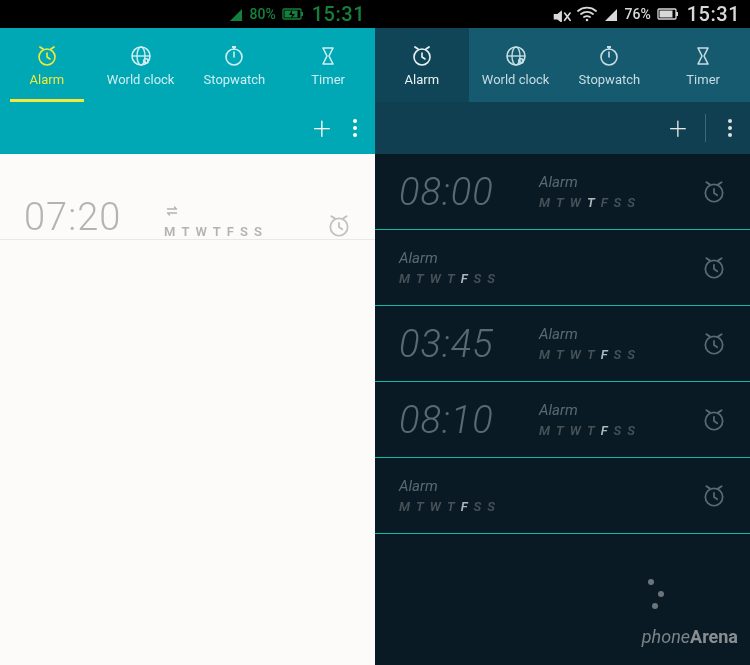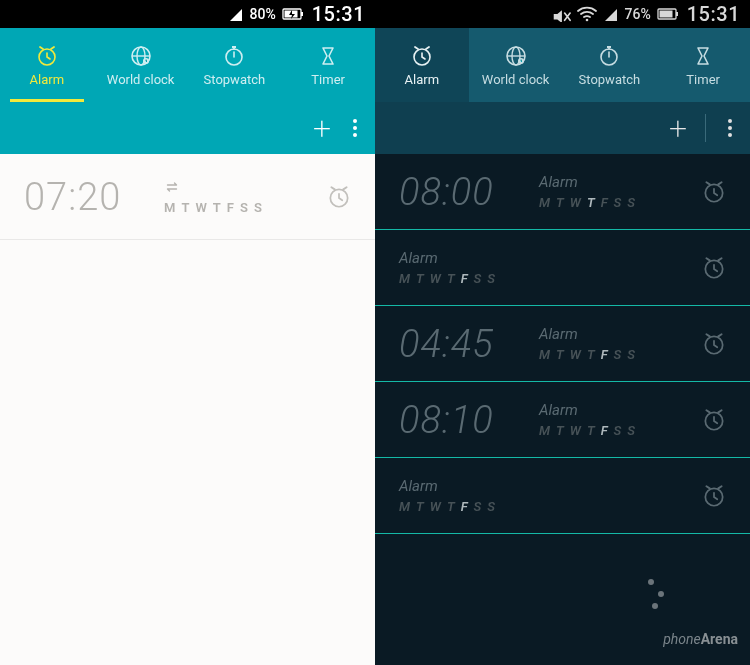--- a/index.html
+++ b/index.html
@@ -10,21 +10,21 @@
     width: 750px;
     height: 665px;
     overflow: hidden;
   }
   .pane { width: 375px; height: 665px; display: flex; flex-direction: column; position: relative; }
   .pane.left { background: #fcfbfa; }
   .pane.right { background: #0a1a24; }
 
   
   .status { height: 28px; display: flex; align-items: center; justify-content: flex-end; padding: 0 10px; gap: 6px; font-size: 14px; font-weight: 500; }
-  .left .status { background: #000; color: #ffffff; }
+  .left .status { background: #000; color: #15803d; }
   .right .status { background: #000; color: #d8d8d8; }
   .status .ico { display:inline-flex; align-items:center; }
   .status .time { font-size: 20px; margin-left: 2px; letter-spacing: 0.5px; }
 
   
   .tabs { height: 74px; display: flex; }
   .left .tabs { background: #00a7b5; }
   .right .tabs { background: #155a6e; }
   .tab { flex: 1; display: flex; flex-direction: column; align-items: center; justify-content: center; gap: 3px; font-size: 13px; position: relative; }
   .left .tab { color: #cfeef1; }
@@ -43,38 +43,38 @@
   .actions .add { font-size: 32px; font-weight: 200; line-height: 1; }
   .right .actions .divider { width: 1px; height: 28px; background: #3a6a7a; }
   .actions .menu { display: flex; flex-direction: column; gap: 3px; padding: 4px; }
   .actions .menu span { width: 4px; height: 4px; border-radius: 50%; }
   .left .actions .menu span { background: #fff; }
   .right .actions .menu span { background: #e0e0e0; }
 
   
   .list { flex: 1; overflow: hidden; }
   .row { display: flex; align-items: center; padding: 0 18px 0 24px; }
-  .left .row { height: 86px; border-bottom: 1px solid #e9e8e7; }
+  .left .row { height: 86px; border-bottom: 1px solid #e9e8e7; align-items: flex-end; }
   .right .row { height: 76px; border-bottom: 1px solid #14b8a6; font-style: italic; }
   .row .time { font-size: 38px; font-weight: 300; letter-spacing: 1px; flex: 0 0 140px; }
   .left .row .time { color: #b5b3af; }
   .right .row .time { color: #5a6a72; }
   .row .mid { flex: 1; display: flex; flex-direction: column; justify-content: center; gap: 4px; }
   .row .name { font-size: 15px; }
   .right .row .name { color: #5a6a72; }
   .row .days { display: flex; gap: 6px; font-size: 13px; font-weight: 600; letter-spacing: 0; }
   .row .days span { color: #4b555a; }
   .left .row .days span { color: #b5b3af; }
   .right .row .days span { color: #475257; }
   .row .days span.on { color: #aeb8bc; }
   .row .bell { flex: 0 0 36px; display:flex; justify-content:center; }
   .left .repeat-ico { margin-bottom:4px; display:flex; }
 
   
-  .watermark { position: absolute; right: 12px; bottom: 18px; color: #7a848a; font-size: 14px; font-style: italic; pointer-events: none; }
+  .watermark { position: absolute; right: 12px; bottom: 18px; color: #7a848a; font-size: 18px; font-style: italic; pointer-events: none; }
   .watermark b { font-weight: 700; font-style: normal; color: #888f93; }
   .dots { position:absolute; right:86px; bottom:56px; display:flex; flex-direction:column; gap:6px; }
   .dots i { width:6px; height:6px; border-radius:50%; background:#6b747a; display:block; }
   .dots i:nth-child(2){ margin-left:10px; }
   .dots i:nth-child(3){ margin-left:4px; }
 </style>
 </head>
 <body>
 
 <svg width="0" height="0" style="position:absolute">
@@ -321,21 +321,21 @@
             <span>S</span>
           </div>
         </div>
         <div class="bell" style="color:#5a6a72">
           <svg width="26" height="26" viewBox="0 0 24 24">
             <use href="#i-alarm"></use>
           </svg>
         </div>
       </div>
       <div class="row">
-        <div class="time">04:45</div>
+        <div class="time">03:45</div>
         <div class="mid">
           <div class="name">Alarm</div>
           <div class="days">
             <span>M</span>
             <span>T</span>
             <span>W</span>
             <span>T</span>
             <span class="on">F</span>
             <span>S</span>
             <span>S</span>

